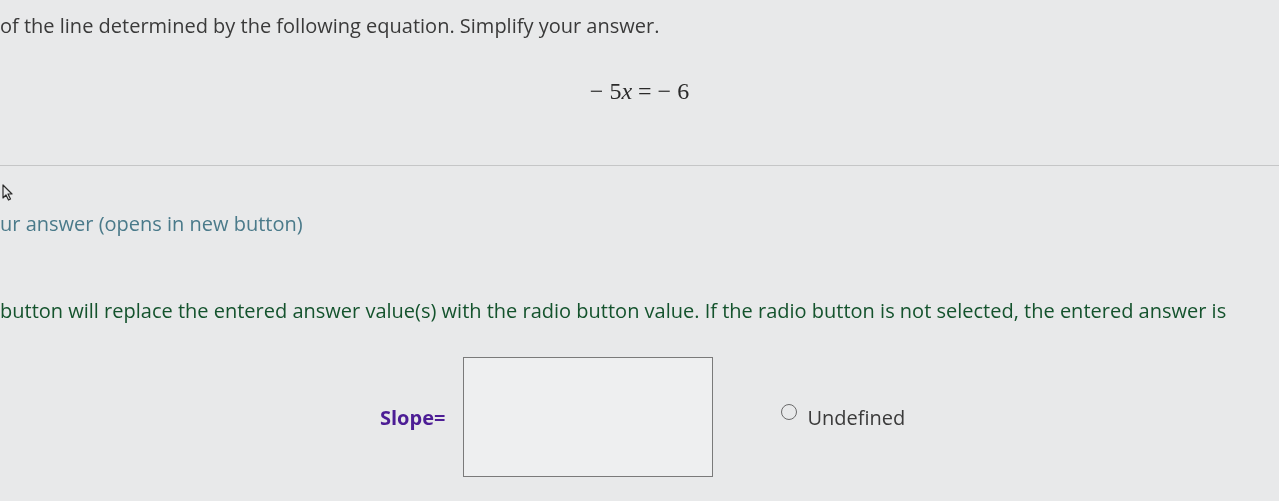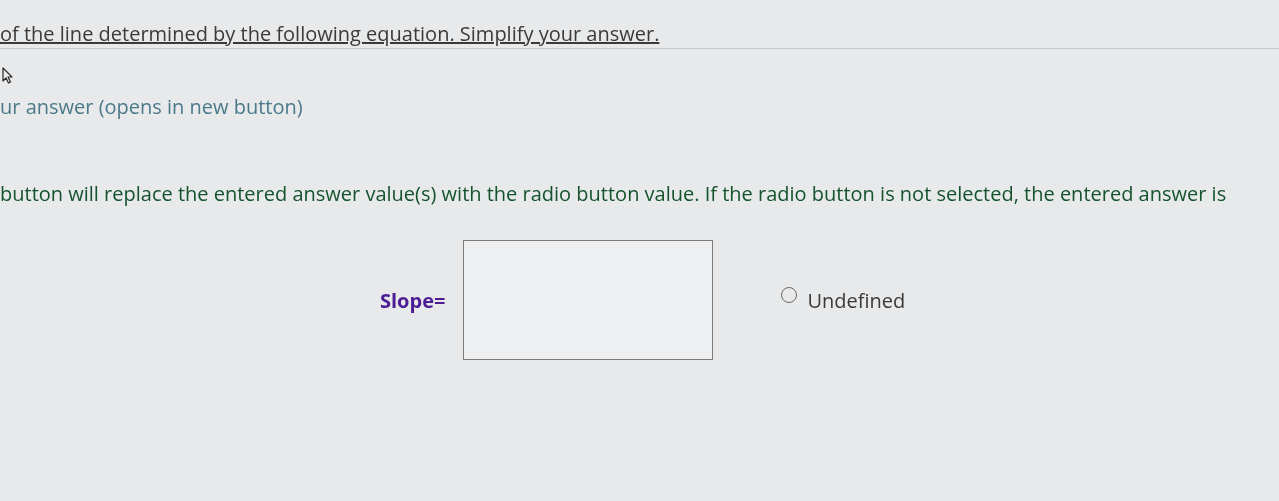--- a/index.html
+++ b/index.html
@@ -16,23 +16,22 @@
       color: #3a3a3a;
       position: relative;
     }
     .question-section {
       padding: 0 0 0 0;
     }
     .question-text {
       font-size: 20px;
       color: #3a3a3a;
       line-height: 1.4;
-      margin-top: 20px;
+      margin-top: 12px;
       margin-left: 0;
-      text-decoration: underline;
     }
     .equation {
       text-align: center;
       font-size: 24px;
       font-family: "Times New Roman", Times, serif;
       margin-top: 38px;
       margin-bottom: 60px;
       color: #2a2a2a;
     }
     .equation .math-var {
@@ -98,20 +97,23 @@
     .radio-label {
       font-size: 20px;
       color: #3a3a3a;
     }
   </style>
 </head>
 <body>
 
 <div class="question-section">
   <div class="question-text">of the line determined by the following equation. Simplify your answer.</div>
+  <div class="equation">
+    <span>− 5</span><span class="math-var">x</span><span> = − 6</span>
+  </div>
 </div>
 
 <hr class="divider">
 
 <div class="cursor-icon">
   <svg width="14" height="18" viewBox="0 0 14 18">
     <path d="M1 1 L1 14 L4 11 L6.5 16 L8.5 15 L6 10 L10 10 Z" fill="none" stroke="#2a2a2a" stroke-width="1.2" stroke-linejoin="round"></path>
   </svg>
 </div>
 

